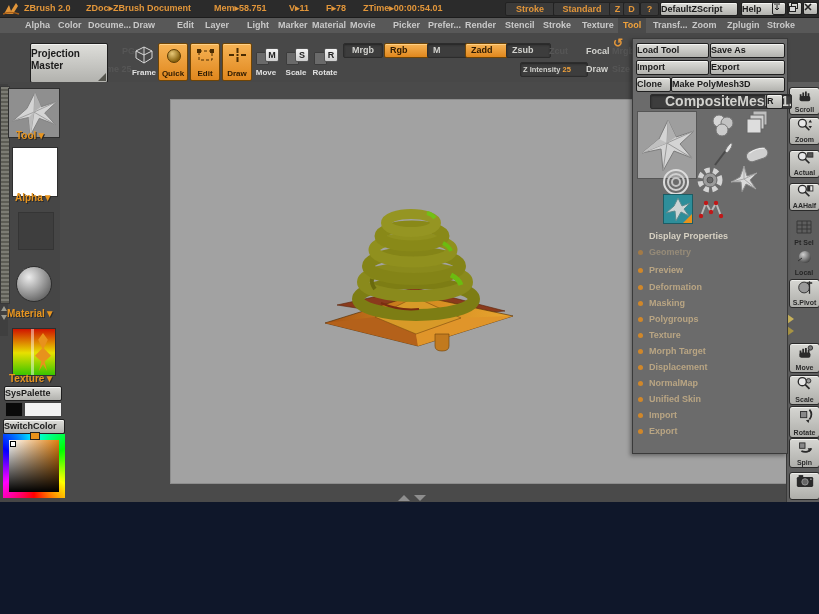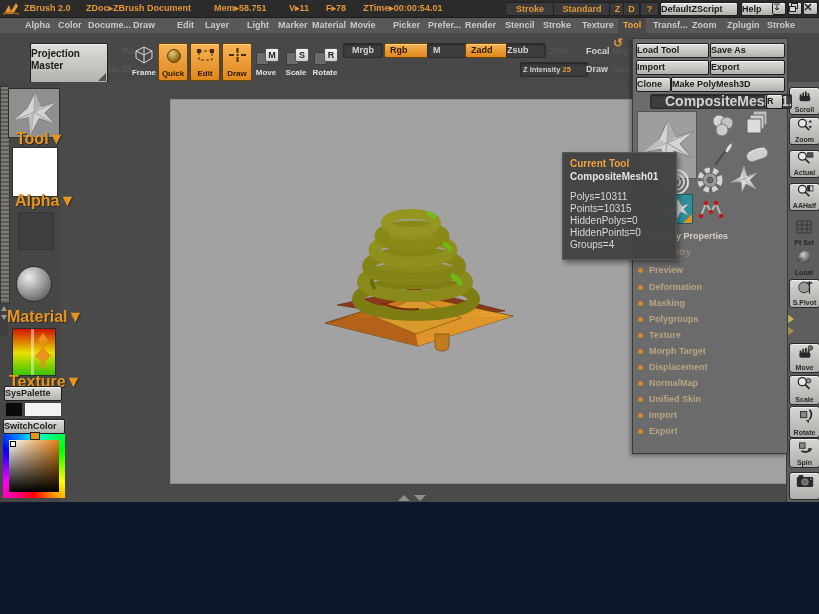--- a/index.html
+++ b/index.html
@@ -38,21 +38,21 @@
   .oval{color:#f0a23c;}
   .cursor{color:#f0a23c;}
   
   .workspace{left:0;top:82px;width:819px;height:420px;background:#464646;}
   .canvasarea{left:60px;top:0;width:726px;height:420px;background:#4a4a4a;}
   .doc{left:110px;top:17px;width:616px;height:383px;background:#a2a2a2;border:1px solid #8d8d8d;}
   
   .lstrip{left:0;top:2px;width:8px;height:252px;background:#3f3f3f;}
   .lthumb{left:0;top:2px;width:8px;height:216px;background:repeating-linear-gradient(#7c7c74 0 2px,#5c5c54 2px 4px);border:1px solid #383838;}
   .tri{width:0;height:0;position:absolute;}
-  .dlab{color:#e8951f;font-size:16px;text-shadow:1px 1px 0 #2a2a2a;white-space:nowrap;}
+  .dlab{color:#e8951f;font-size:10px;text-shadow:1px 1px 0 #2a2a2a;white-space:nowrap;}
   .thumb{border:1px solid #2e2e2e;}
   .smallbtn{height:13px;font-size:9px;line-height:12px;}
   
   .rdock{left:786px;top:0;width:33px;height:420px;background:#5e5e5e;border-left:1px solid #3a3a3a;}
   .dockbtn{left:2px;width:29px;background:linear-gradient(#d6d6d2,#aeaeaa);border:1px solid #2a2a2a;border-radius:3px;
     box-shadow:inset 0 1px 0 #efefec;text-align:center;}
   .dockbtn .dl{position:absolute;bottom:1px;left:0;width:100%;font-size:7px;color:#2b2b2b;}
   .dockflat{left:4px;width:26px;text-align:center;}
   .dockflat .dl{position:absolute;bottom:0;left:0;width:100%;font-size:7px;color:#262626;}
   
@@ -194,21 +194,21 @@
     <div class="abs tbtn" style="left:310px;top:10px;width:30px">
       <span class="sheet"></span>
       <span class="badge">R</span>
       <span class="lab">Rotate</span>
     </div>
 
     <span class="abs dbox" style="left:343px;top:10px;width:38px;height:13px;line-height:13px">Mrgb</span>
     <span class="abs dbox orange" style="left:384px;top:10px;width:40px;height:13px;line-height:13px;text-align:left;padding-left:5px">Rgb</span>
     <span class="abs dbox" style="left:427px;top:10px;width:34px;height:13px;line-height:13px;text-align:left;padding-left:5px">M</span>
     <span class="abs dbox orange" style="left:465px;top:10px;width:38px;height:13px;line-height:13px;text-align:left;padding-left:5px">Zadd</span>
-    <span class="abs dbox" style="left:506px;top:10px;width:38px;height:13px;line-height:13px;text-align:left;">Zsub</span>
+    <span class="abs dbox" style="left:506px;top:10px;width:38px;height:13px;line-height:13px;text-align:left;padding-left:5px">Zsub</span>
     <span class="abs ghost" style="left:549px;top:13px">Zcut</span>
     <span class="abs" style="left:586px;top:13px;color:#d2d2ce;font-size:9px">Focal</span>
     <span class="abs ghost" style="left:612px;top:13px">Mrgb</span>
     <span class="abs" style="left:613px;top:3px;color:#e2963a;font-size:12px">↺</span>
 
     <div class="abs slider" style="left:520px;top:29px;width:64px;height:13px;line-height:13px;font-size:7.5px;padding-left:2px">
       <span>Z Intensity</span>
       <span class="oval">25</span>
     </div>
     <span class="abs" style="left:586px;top:31px;color:#d2d2ce;font-size:9px">Draw</span>
@@ -526,29 +526,19 @@
     <div class="seditem" style="left:5px;top:371px">
       <span class="dot"></span>
         <span class="seclab">Import</span>
       </div>
     <div class="seditem" style="left:5px;top:387px">
       <span class="dot"></span>
         <span class="seclab">Export</span>
       </div>
   </div>
 
-  <div class="abs tooltip">
-    <div class="tt-title">Current Tool</div>
-    <div class="tt-name">CompositeMesh01</div>
-    <div style="height:9px"></div>
-    <div class="tt-line">Polys=10311</div>
-    <div class="tt-line">Points=10315</div>
-    <div class="tt-line">HiddenPolys=0</div>
-    <div class="tt-line">HiddenPoints=0</div>
-    <div class="tt-line">Groups=4</div>
-  </div>
 
   <div class="abs handle">
     <span class="abs tri" style="left:2px;top:1px;border-left:6px solid transparent;border-right:6px solid transparent;border-bottom:6px solid #8e8e8e"></span>
     <span class="abs tri" style="left:18px;top:1px;border-left:6px solid transparent;border-right:6px solid transparent;border-top:6px solid #8e8e8e"></span>
   </div>
 
 </div>
 
 </body></html>

